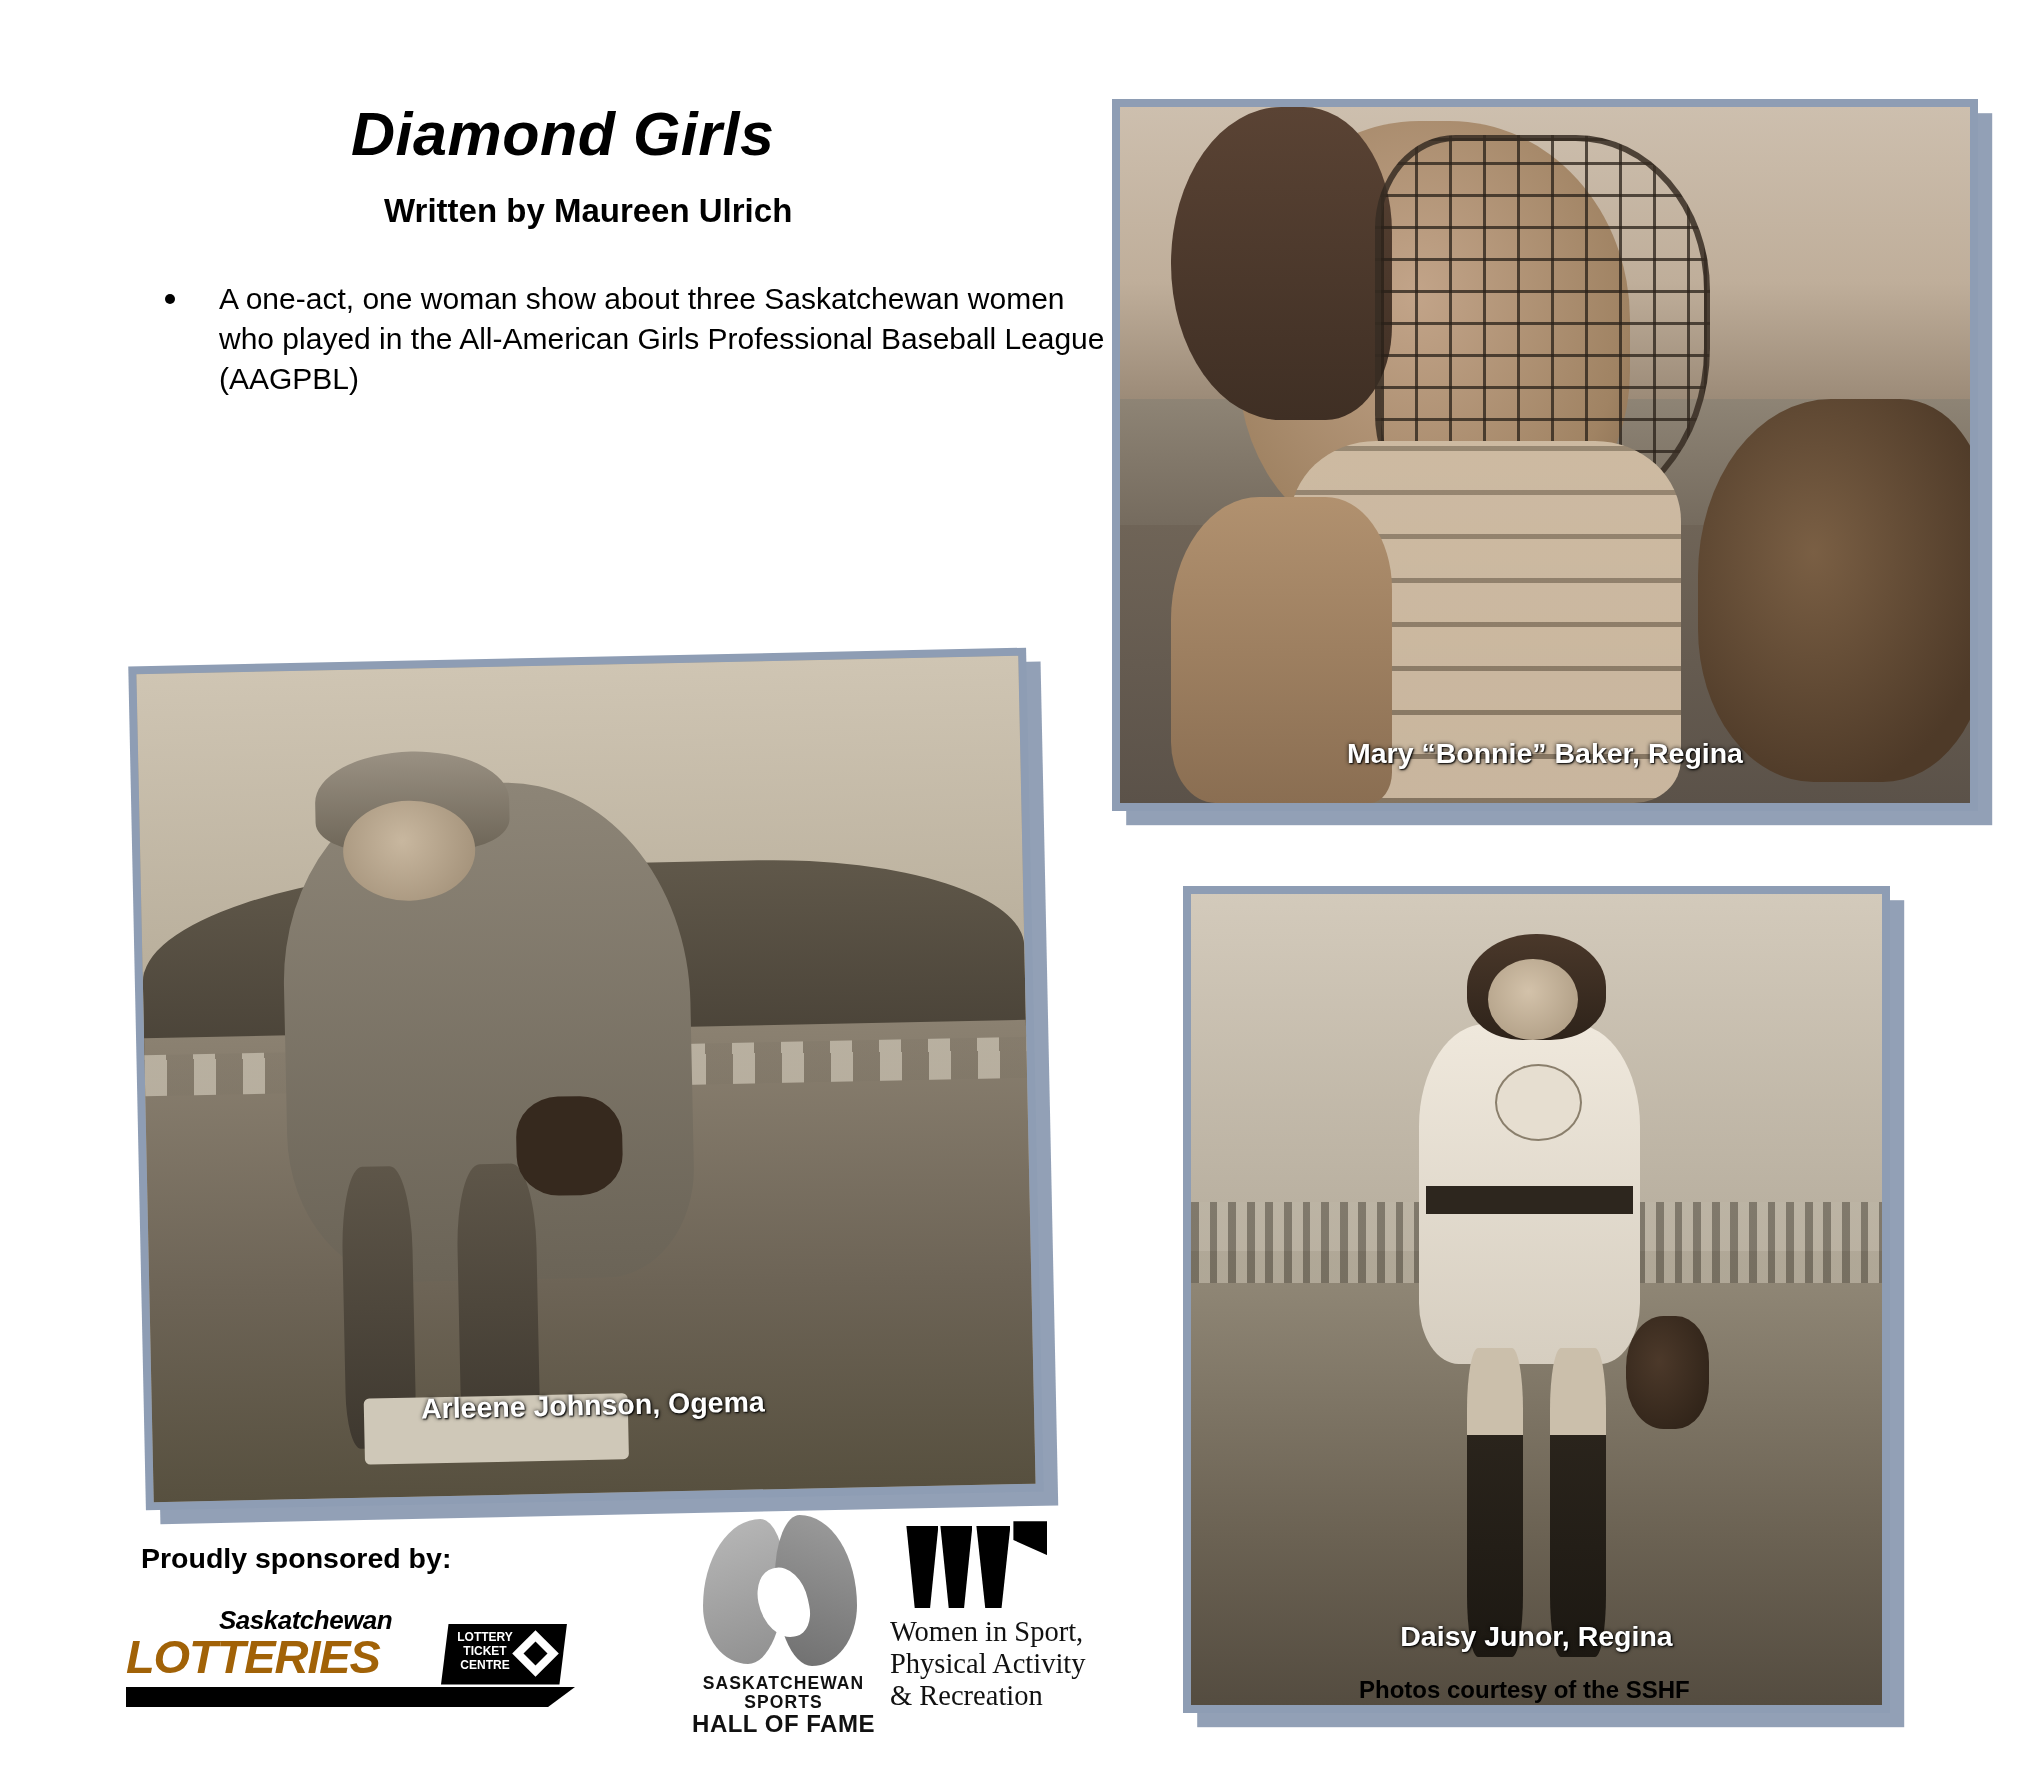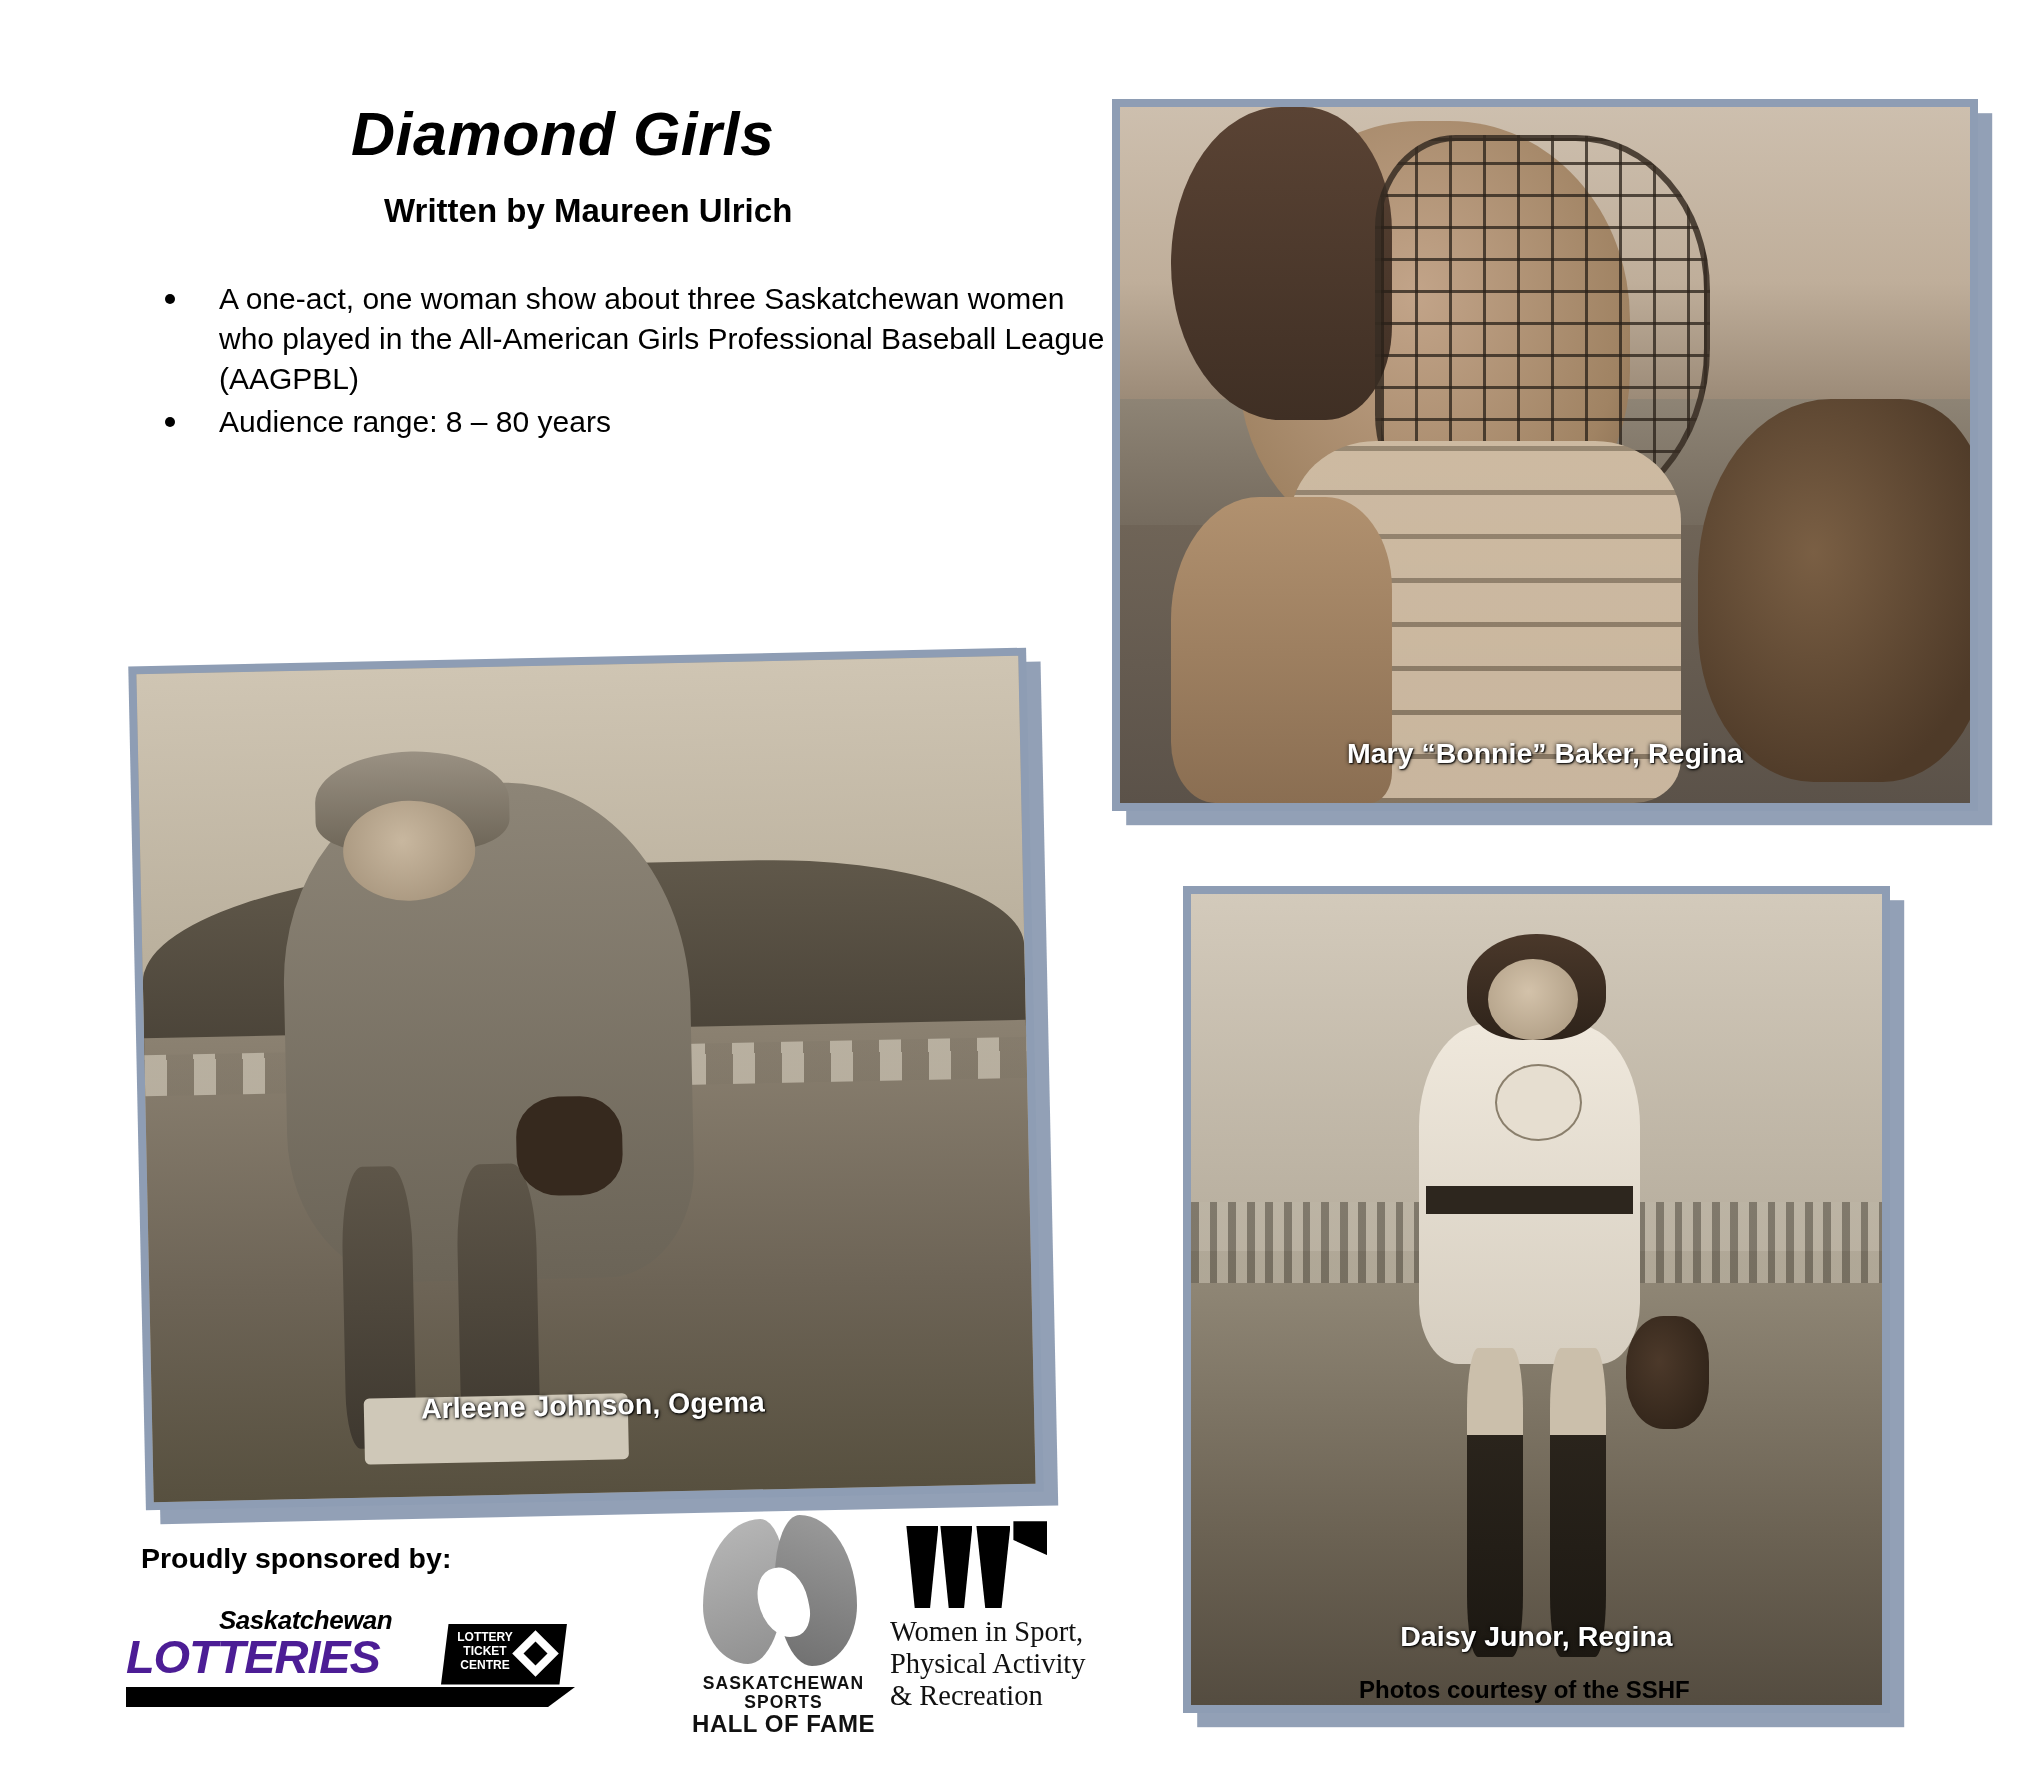--- a/index.html
+++ b/index.html
@@ -336,21 +336,21 @@
     color: #000;
     letter-spacing: -0.5px;
   }
   .lott-word {
     position: absolute;
     left: 0; top: 24px;
     font-size: 47px;
     font-weight: bold;
     font-style: italic;
     letter-spacing: -1.1px;
-    color: #4c1d95;
+    color: #a16207;
   }
   .lott-bar {
     position: absolute;
     left: 0; top: 82px;
     width: 449px; height: 20px;
     background: #000;
     clip-path: polygon(0 0, 100% 0, 94% 100%, 0 100%);
   }
   .lott-badge {
     position: absolute;
@@ -479,21 +479,20 @@
   }
 </style>
 </head>
 <body>
 
 <div class="title">Diamond Girls</div>
 <div class="byline">Written by Maureen Ulrich</div>
 
 <ul class="bullets">
   <li>A one-act, one woman show about three Saskatchewan women who played in the All-American Girls Professional Baseball League (AAGPBL)</li>
-  <li>Audience range: 8 – 80 years</li>
 </ul>
 
 <div class="photo" id="photo-baker">
   <div class="inner">
     <div class="baker-sky"></div>
     <div class="baker-water"></div>
     <div class="baker-ground"></div>
     <div class="baker-head"></div>
     <div class="baker-hair"></div>
     <div class="baker-mask"></div>

